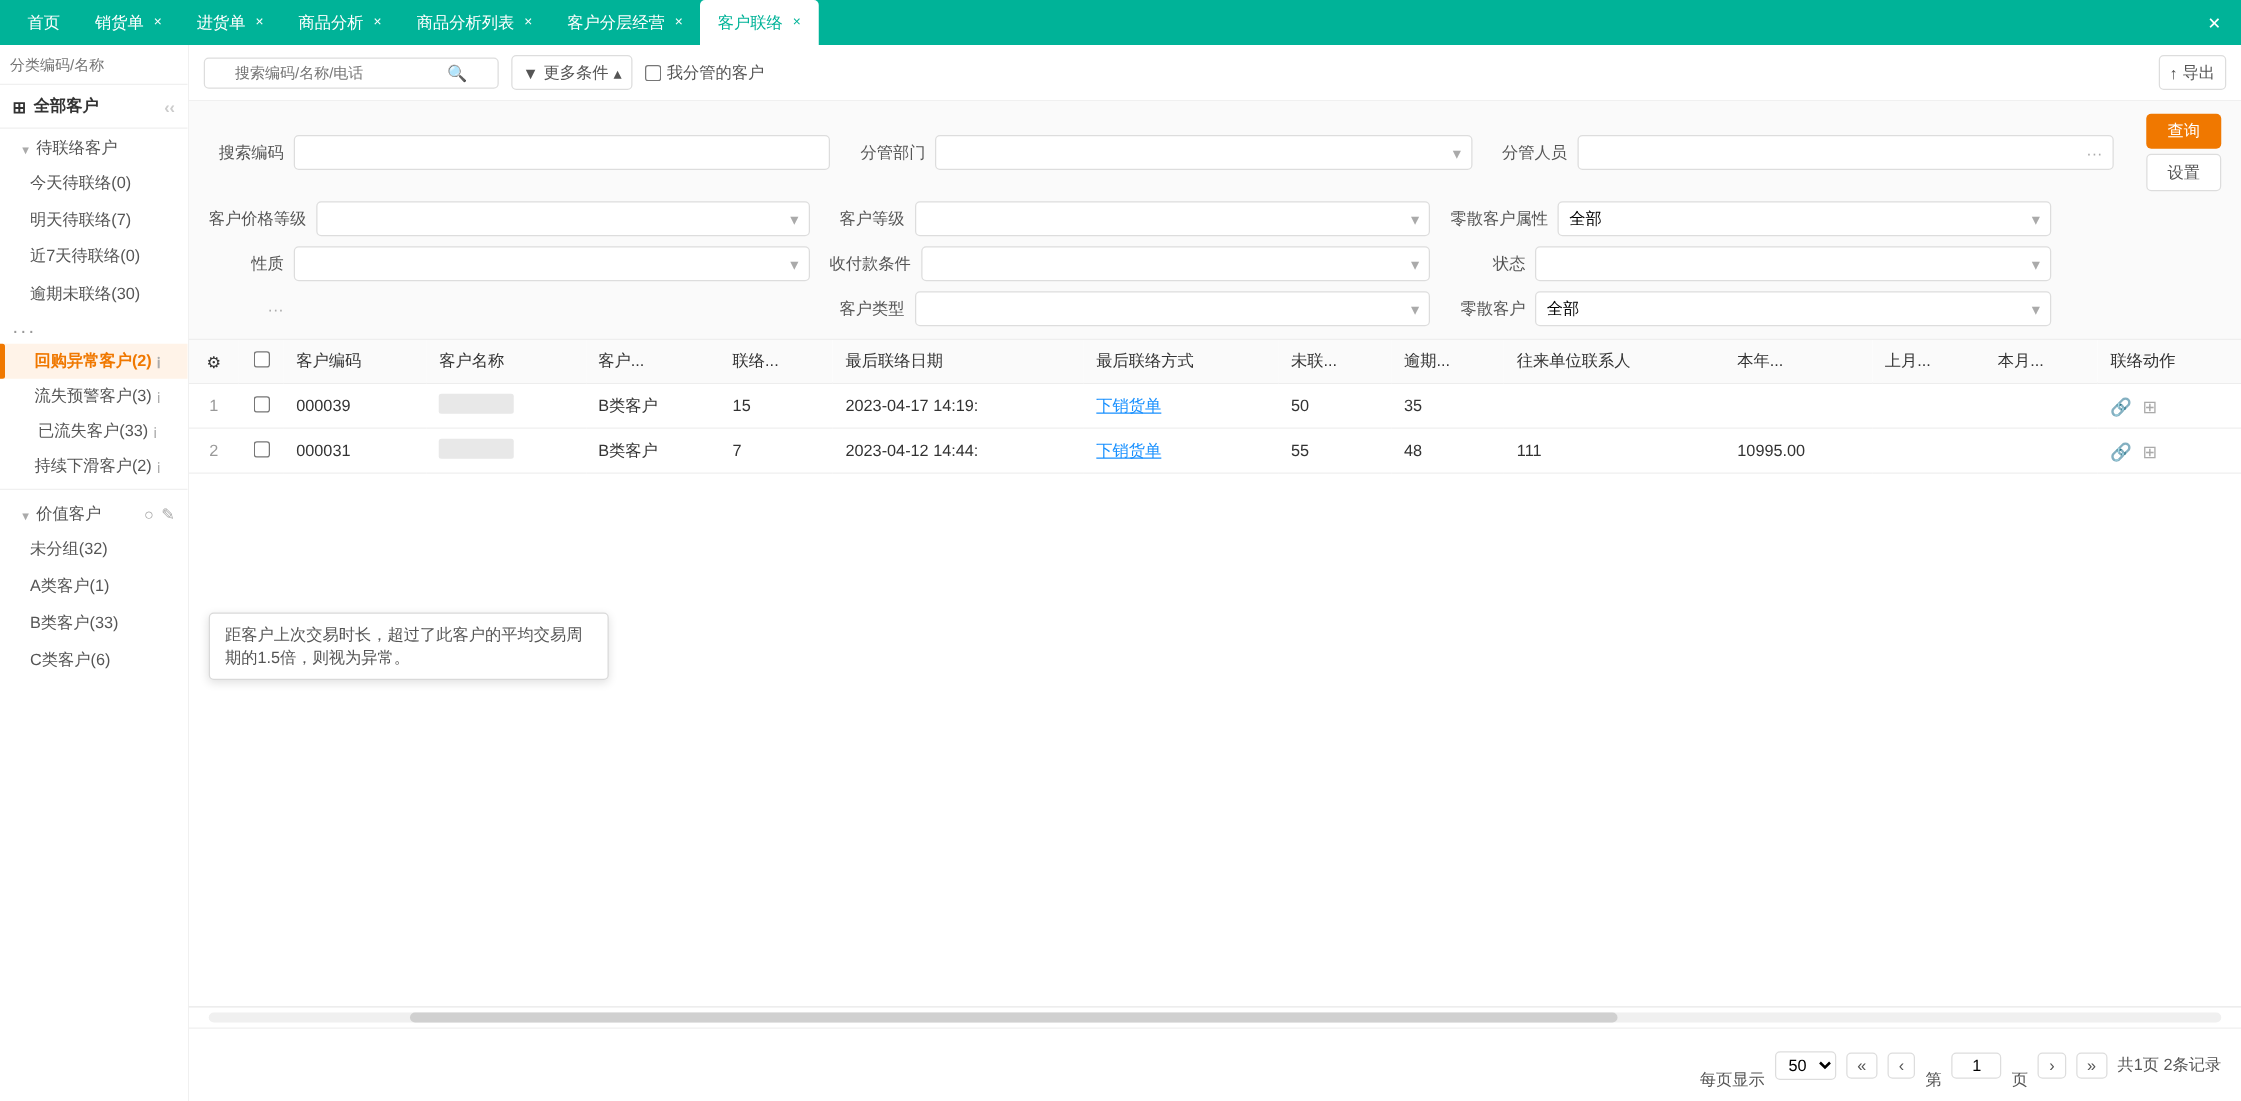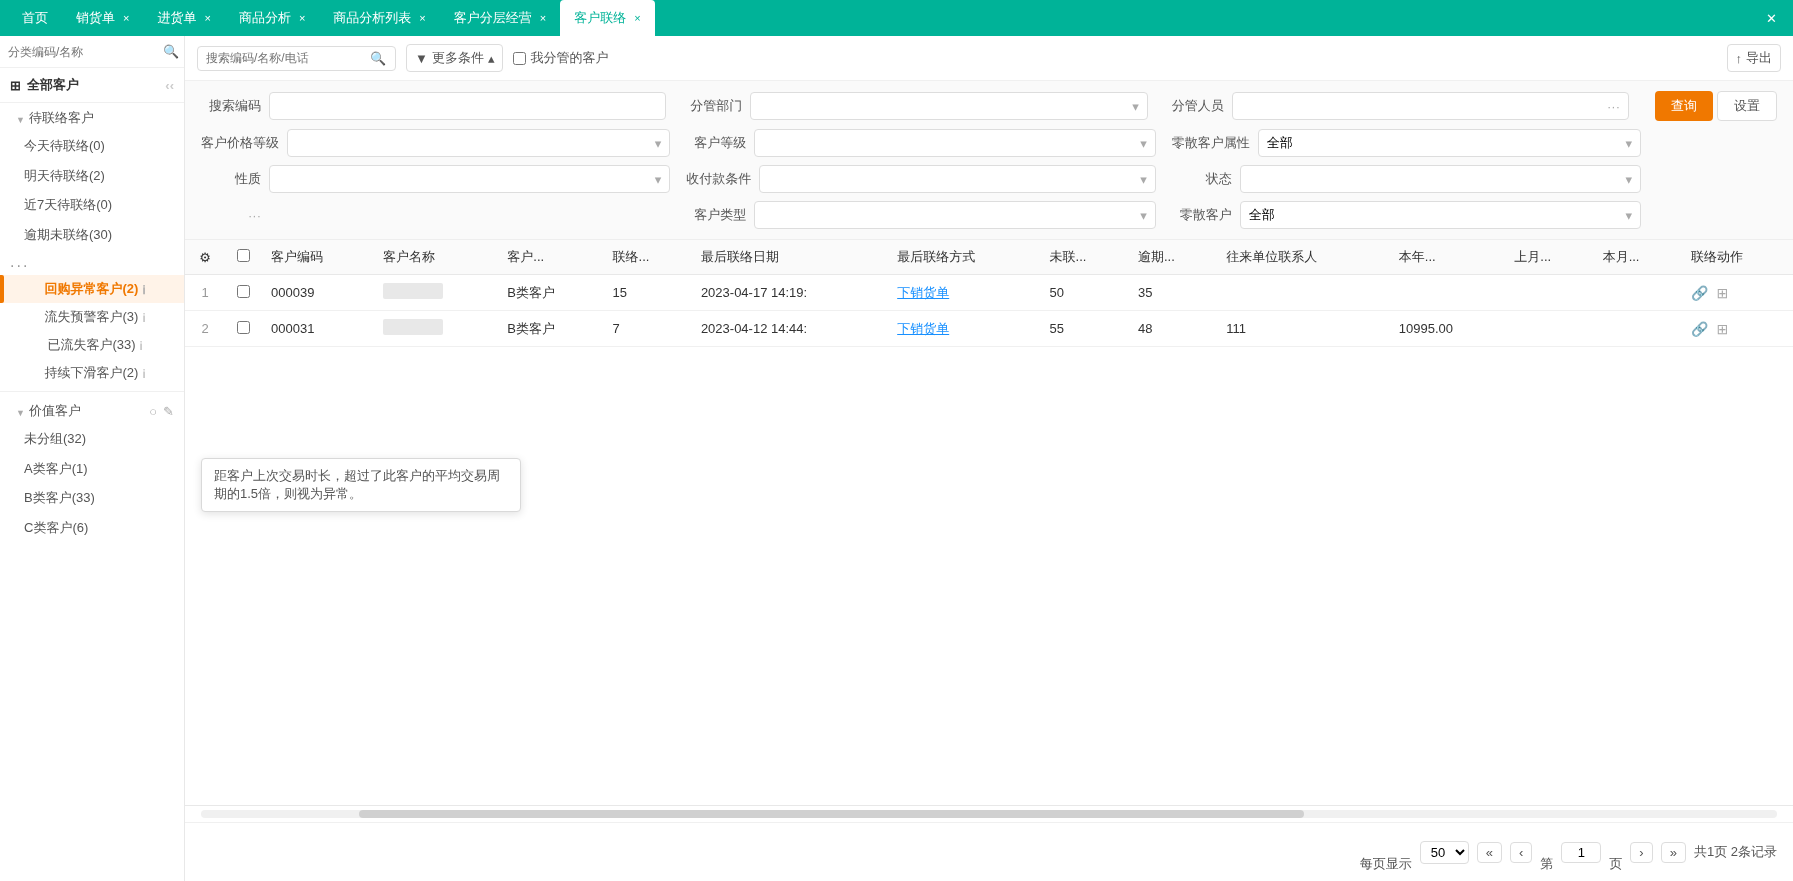--- a/index.html
+++ b/index.html
@@ -32,21 +32,21 @@
     .top-nav .top-close { color: white; cursor: pointer; padding: 4px 8px; }
 
     
     .main-layout {
       display: flex;
       height: calc(881px - 36px);
     }
 
     
     .sidebar {
-      width: 185px;
+      width: 151px;
       background: white;
       border-right: 1px solid #e8e8e8;
       display: flex;
       flex-direction: column;
       flex-shrink: 0;
       overflow-y: auto;
     }
     .sidebar-search {
       padding: 8px;
       display: flex;
@@ -121,22 +121,22 @@
       border-bottom: 1px solid #f0f0f0;
       display: flex;
       align-items: center;
       gap: 10px;
     }
     .filter-search {
       display: flex;
       align-items: center;
       border: 1px solid #ddd;
       border-radius: 4px;
-      padding: 4px 8px;
-      width: 199px;
+      padding: 4px 24px;
+      width: 236px;
     }
     .filter-search input {
       border: none;
       outline: none;
       font-size: 12px;
       width: 100%;
     }
     .more-conditions {
       display: flex;
       align-items: center;
@@ -206,21 +206,21 @@
     .filter-input {
       flex: 1;
       border: 1px solid #ddd;
       border-radius: 4px;
       padding: 4px 8px;
       min-height: 28px;
       outline: none;
     }
     .filter-actions {
       display: flex;
-      flex-direction: row;
+      flex-direction: column;
       gap: 4px;
       margin-left: 10px;
     }
     .btn-query {
       background: #f07800;
       color: white;
       border: none;
       border-radius: 4px;
       padding: 5px 16px;
       cursor: pointer;
@@ -402,21 +402,21 @@
       </div>
 
       <div class="sidebar-section-header">
         <span class="triangle-down"></span>
         <span>待联络客户</span>
       </div>
       <div class="sidebar-item">
         <span>今天待联络(0)</span>
       </div>
       <div class="sidebar-item">
-        <span>明天待联络(2)</span>
+        <span>明天待联络(7)</span>
       </div>
       <div class="sidebar-item">
         <span>近7天待联络(0)</span>
       </div>
       <div class="sidebar-item">
         <span>逾期未联络(30)</span>
       </div>
       <div style="padding: 4px 10px; color: #555; cursor: pointer; display: flex; align-items: center; gap: 4px;">
         <span style="color: #999; font-size: 16px; letter-spacing: 2px;">...</span>
       </div>

